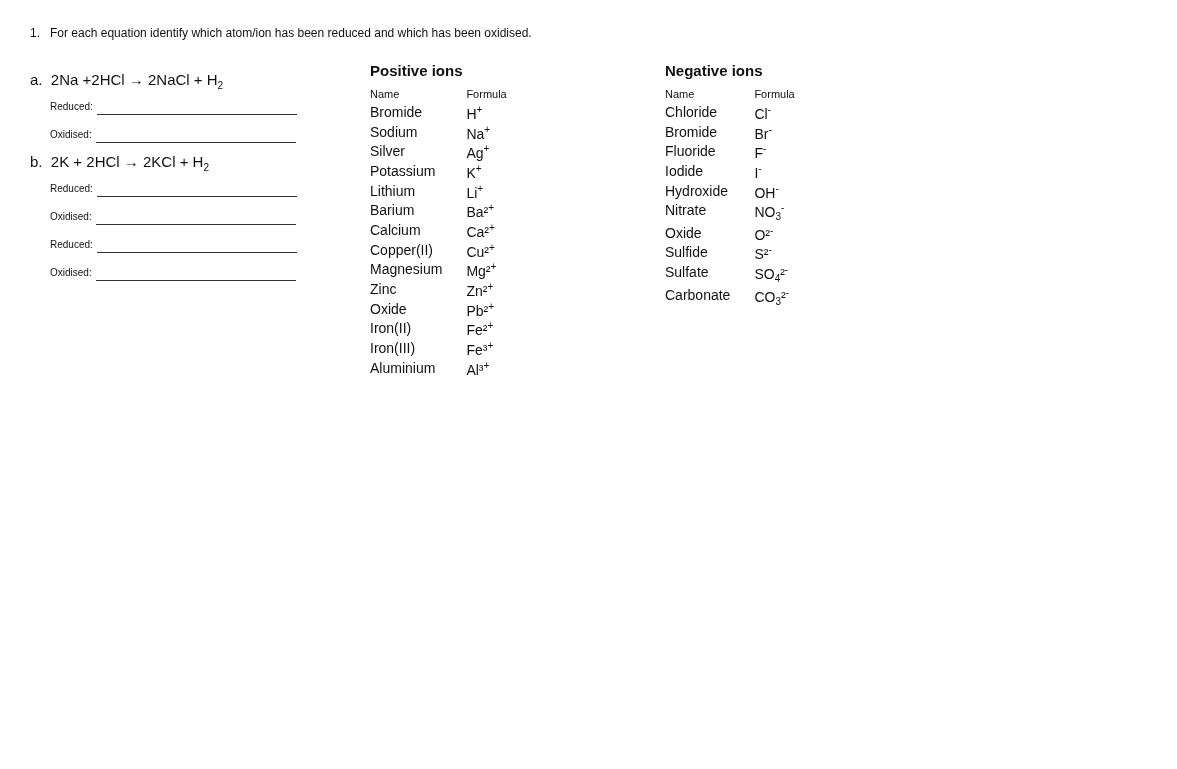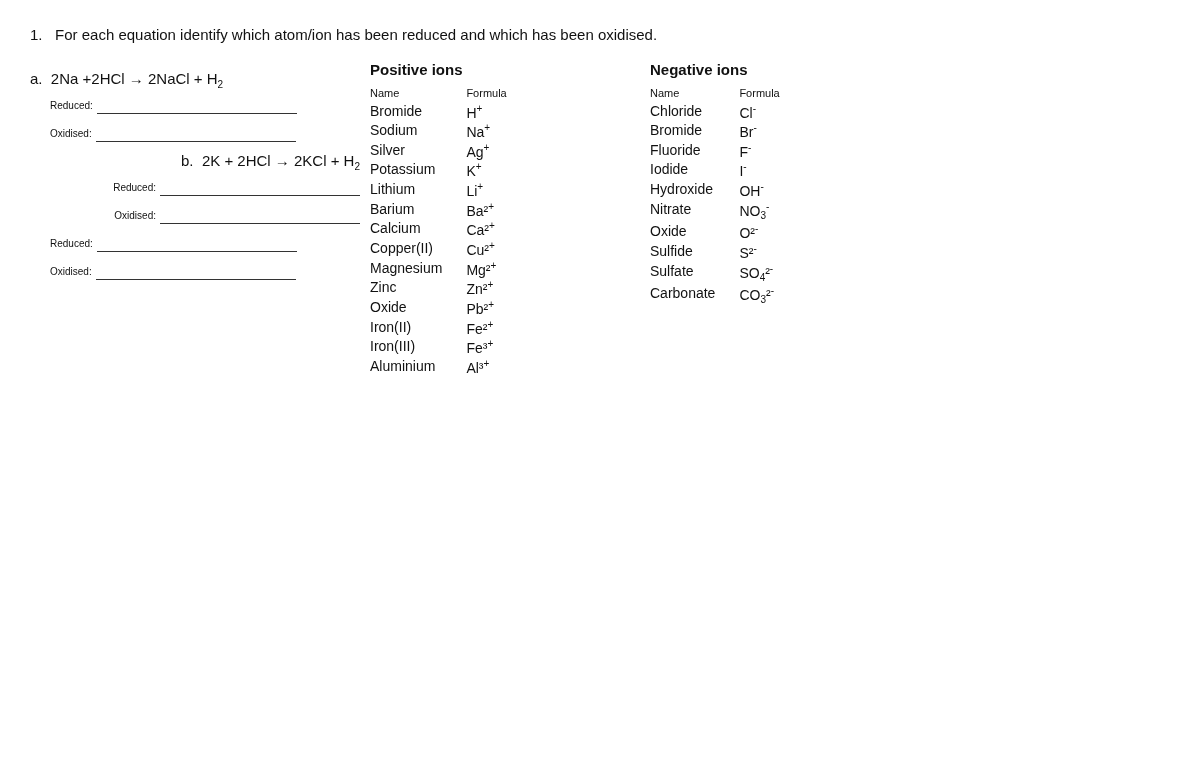--- a/index.html
+++ b/index.html
@@ -18,21 +18,21 @@
       margin-top: 4px;
     }
     .left-section {
       width: 340px;
       flex-shrink: 0;
       padding-right: 10px;
     }
     .right-section {
       flex: 1;
       display: flex;
-      gap: 0;
+      gap: 15px;
     }
     .part-label {
       font-size: 15px;
       margin-bottom: 4px;
       margin-top: 9px;
     }
     .answer-line {
       display: inline-block;
       border-bottom: 1px solid #333;
       width: 200px;
@@ -74,23 +74,23 @@
       font-size: 10px;
     }
     sub {
       font-size: 10px;
     }
     .neg-section {
       min-width: 260px;
       margin-left: 60px;
     }
     .question-intro {
-      font-size: 15px;
+      font-size: 12px;
       line-height: 1.5;
-      margin-bottom: 14px;
+      margin-bottom: 20px;
       max-width: 700px;
     }
   </style>
 </head>
 <body>
 
 <div>
 
   <div class="question-intro">
     <span>1.</span>
@@ -107,21 +107,21 @@
           <span>a.&nbsp; 2Na +2HCl → 2NaCl + H<sub>2</sub></span>
         </div>
         <div class="answer-row">
           <span>Reduced:</span><span class="answer-line"></span>
         </div>
         <div class="answer-row">
           <span>Oxidised:</span><span class="answer-line"></span>
         </div>
       </div>
 
-      <div style="margin-top:10px;text-align:right;">
+      <div style="margin-top:10px;">
         <div class="part-label">
           <span>b.&nbsp; 2K + 2HCl → 2KCl + H<sub>2</sub></span>
         </div>
         <div class="answer-row">
           <span>Reduced:</span><span class="answer-line"></span>
         </div>
         <div class="answer-row">
           <span>Oxidised:</span><span class="answer-line"></span>
         </div>
       </div>

